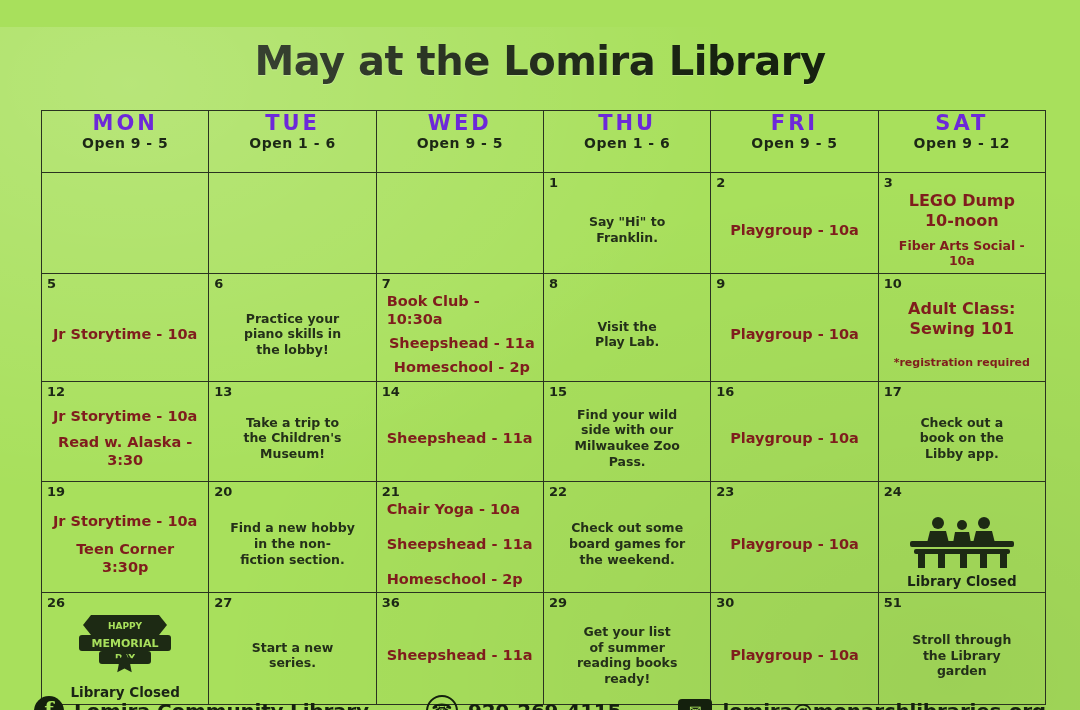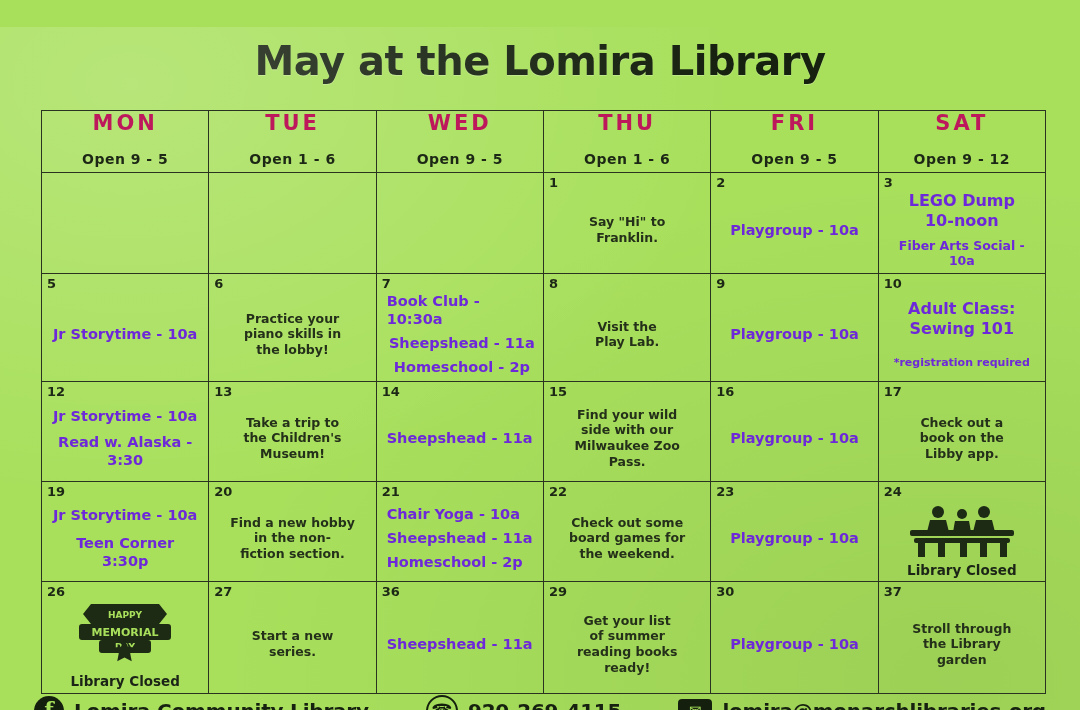--- a/index.html
+++ b/index.html
@@ -56,28 +56,28 @@
   .hdr-cell {
     height: 62px;
     text-align: center;
     vertical-align: middle;
   }
   .hdr-day {
     font-family: "DejaVu Sans", sans-serif;
     font-weight: bold;
     font-size: 21px;
     letter-spacing: 3px;
-    color: #be185d;
+    color: #6d28d9;
   }
   .hdr-hours {
     font-family: "DejaVu Sans", sans-serif;
     font-weight: bold;
     font-size: 14px;
     letter-spacing: 0.5px;
-    margin-top: 16px;
+    margin-top: 0;
     color: #1c2715;
   }
 
   .daycell { position: relative; height: 100px; }
   .daynum {
     position: absolute;
     top: 2px; left: 5px;
     font-size: 13px;
     font-weight: bold;
     font-family: "DejaVu Sans", sans-serif;
@@ -91,21 +91,21 @@
     justify-content: center;
     align-items: center;
     text-align: center;
     gap: 3px;
   }
   .ev {
     font-family: "DejaVu Sans", sans-serif;
     font-size: 14.5px;
     font-weight: bold;
     line-height: 1.25;
-    color: #6d28d9;
+    color: #7f1d1d;
     white-space: pre-line;
   }
   .ev.small {
     font-size: 12.5px;
     font-weight: bold;
   }
   .ev.note {
     font-size: 12.5px;
     font-weight: bold;
     color: #243019;
@@ -347,21 +347,21 @@
           <td class="daycell">
             <div class="daynum">20</div>
             <div class="cell-body">
               <div class="ev note">Find a new hobby
 in the non-
 fiction section.</div>
             </div>
           </td>
           <td class="daycell">
             <div class="daynum">21</div>
-            <div class="cell-body" style="align-items:flex-start; text-align:left; gap:6px; padding-left:10px;">
+            <div class="cell-body" style="align-items:flex-start; text-align:left; gap:17px; padding-left:10px;">
               <div class="ev">Chair Yoga - 10a</div>
               <div class="ev">Sheepshead - 11a</div>
               <div class="ev">Homeschool - 2p</div>
             </div>
           </td>
           <td class="daycell">
             <div class="daynum">22</div>
             <div class="cell-body">
               <div class="ev note">Check out some
 board games for
@@ -441,21 +441,21 @@
 ready!</div>
             </div>
           </td>
           <td class="daycell">
             <div class="daynum">30</div>
             <div class="cell-body">
               <div class="ev">Playgroup - 10a</div>
             </div>
           </td>
           <td class="daycell">
-            <div class="daynum">37</div>
+            <div class="daynum">51</div>
             <div class="cell-body">
               <div class="ev note">Stroll through
 the Library
 garden</div>
             </div>
           </td>
         </tr>
       </tbody>
     </table>
   </div>

